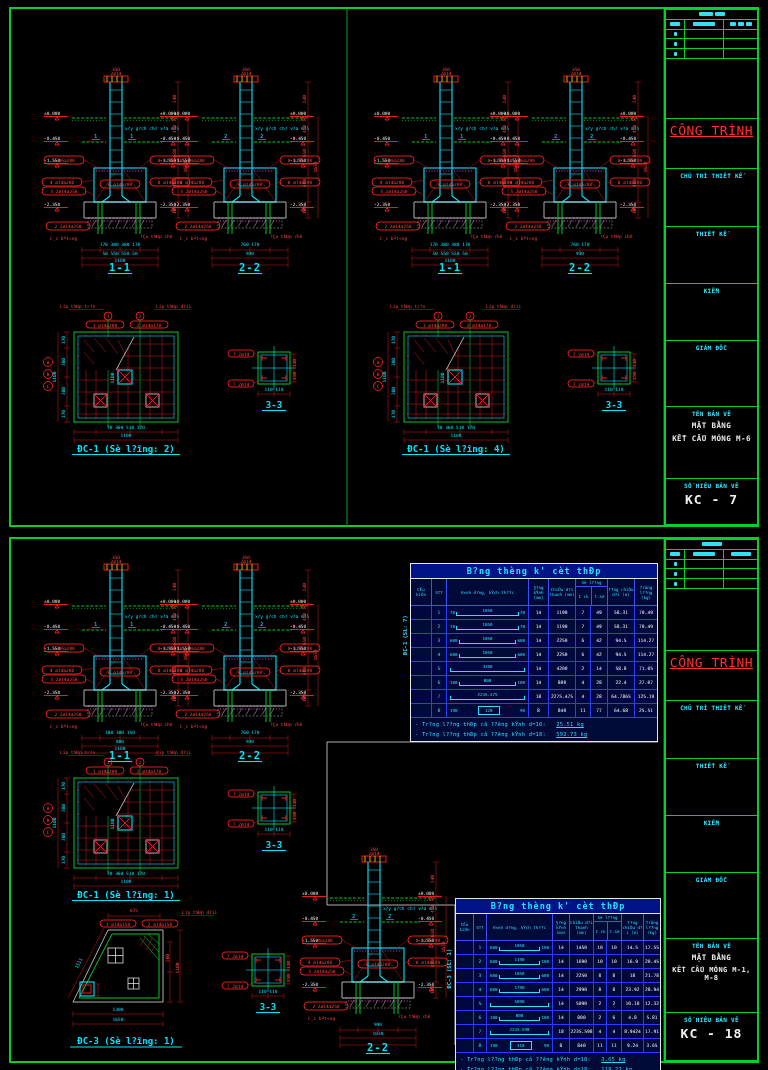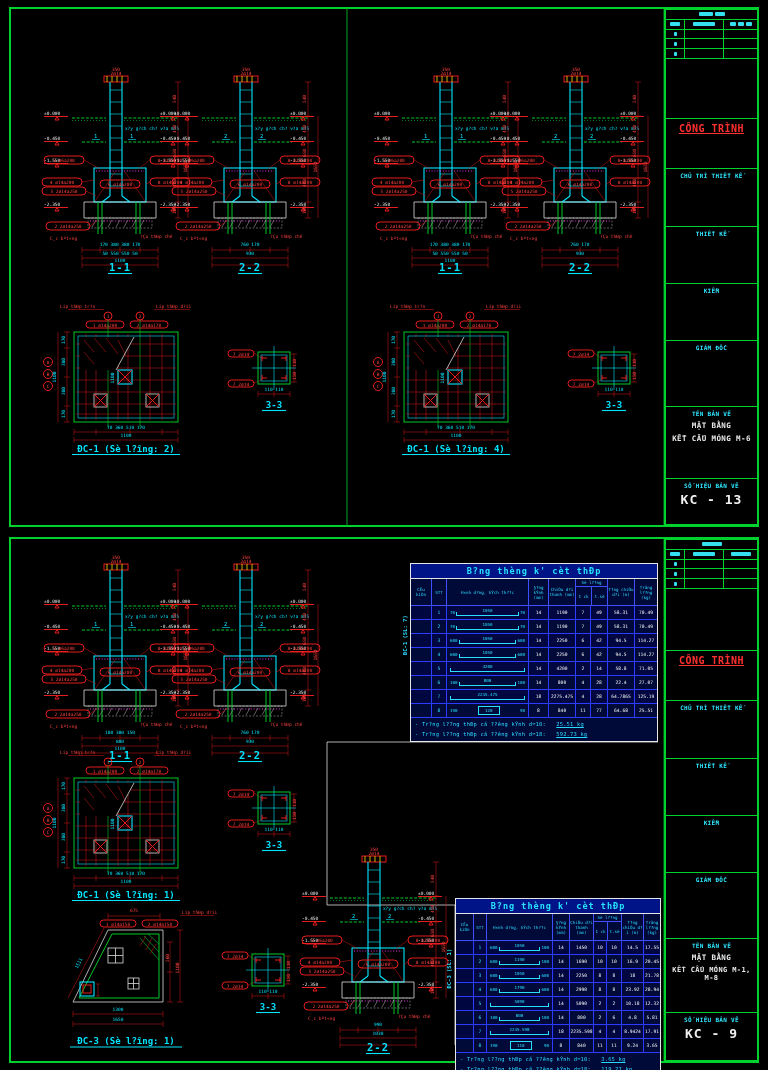--- a/index.html
+++ b/index.html
@@ -25,21 +25,21 @@
   .wt{fill:#e8e8e8;stroke:none}
   .s45{font-size:4.5px}.s55{font-size:5.5px}
   .lbl{fill:#00e5ff;font-size:10.5px;font-weight:bold;letter-spacing:1px}
   .lbl2{fill:#00e5ff;font-size:9px;font-weight:bold}
   .mid{text-anchor:middle}
   
   .tblock{position:absolute;left:664px;width:95px;display:flex;flex-direction:column;
     border:2px solid #00d22d;background:#000;box-sizing:border-box;}
   .tb-box{border-top:1.5px solid #00d22d;position:relative;flex:0 0 auto;box-sizing:border-box;text-align:center;}
   .tb-cy{color:#2ee6ff;font-size:6px;font-weight:bold;padding-top:3px;letter-spacing:.3px}
-  .tb-red{color:#ff3030;font-size:10px;font-weight:bold;padding-top:4px;letter-spacing:.5px;text-decoration:underline}
+  .tb-red{color:#ff3030;font-size:13px;font-weight:normal;padding-top:4px;letter-spacing:.5px;text-decoration:underline}
   .tb-name{color:#e9e9e9;font-size:7.5px;font-weight:bold;margin-top:4px;letter-spacing:.4px}
   .tb-code{color:#f0f0f0;font-size:13px;font-weight:bold;margin-top:3px;letter-spacing:1px}
   .rev{display:flex;flex-direction:column}
   .rev .rrow{display:flex;border-top:1px solid #00d22d;height:9px;align-items:center}
   .rev .rrow:first-child{border-top:none;justify-content:center}
   .cyb{background:#35e0f0;height:4px;border-radius:1px;display:inline-block}
   .rcell{border-left:1px solid #00d22d;height:100%;box-sizing:border-box;display:flex;align-items:center;justify-content:center}
   .rcell:first-child{border-left:none}
   
   .stable{position:absolute;background:#000a38;border:1px solid #e6e6e6;box-sizing:border-box;color:#fff;}
@@ -1509,21 +1509,21 @@
   <div class="tb-box" style="height:66px">
         <div class="tb-cy">GIÁM ĐỐC</div>
       </div>
   <div class="tb-box" style="height:72px">
     <div class="tb-cy">TÊN BẢN VẼ</div>
     <div class="tb-name">MẶT BẰNG</div>
     <div class="tb-name">KẾT CẤU MÓNG M-6</div>
   </div>
   <div class="tb-box" style="flex:1">
     <div class="tb-cy">SỐ HIỆU BẢN VẼ</div>
-    <div class="tb-code">KC - 13</div>
+    <div class="tb-code">KC - 7</div>
   </div>
 </div>
 
 <div class="tblock" style="top:538px;height:524px;">
   <div class="rev" style="height:48px">
     <div class="rrow">
           <span class="cyb" style="width:20px"></span>
         </div>
     <div class="rrow">
           <div class="rcell" style="width:18px">
@@ -1574,17 +1574,17 @@
   <div class="tb-box" style="height:66px">
         <div class="tb-cy">GIÁM ĐỐC</div>
       </div>
   <div class="tb-box" style="height:74px">
     <div class="tb-cy">TÊN BẢN VẼ</div>
     <div class="tb-name">MẶT BẰNG</div>
     <div class="tb-name" style="font-size:7px">KẾT CẤU MÓNG M-1, M-8</div>
   </div>
   <div class="tb-box" style="flex:1">
     <div class="tb-cy">SỐ HIỆU BẢN VẼ</div>
-    <div class="tb-code">KC - 9</div>
+    <div class="tb-code">KC - 18</div>
   </div>
 </div>
 
 </div>
 
 </body></html>

